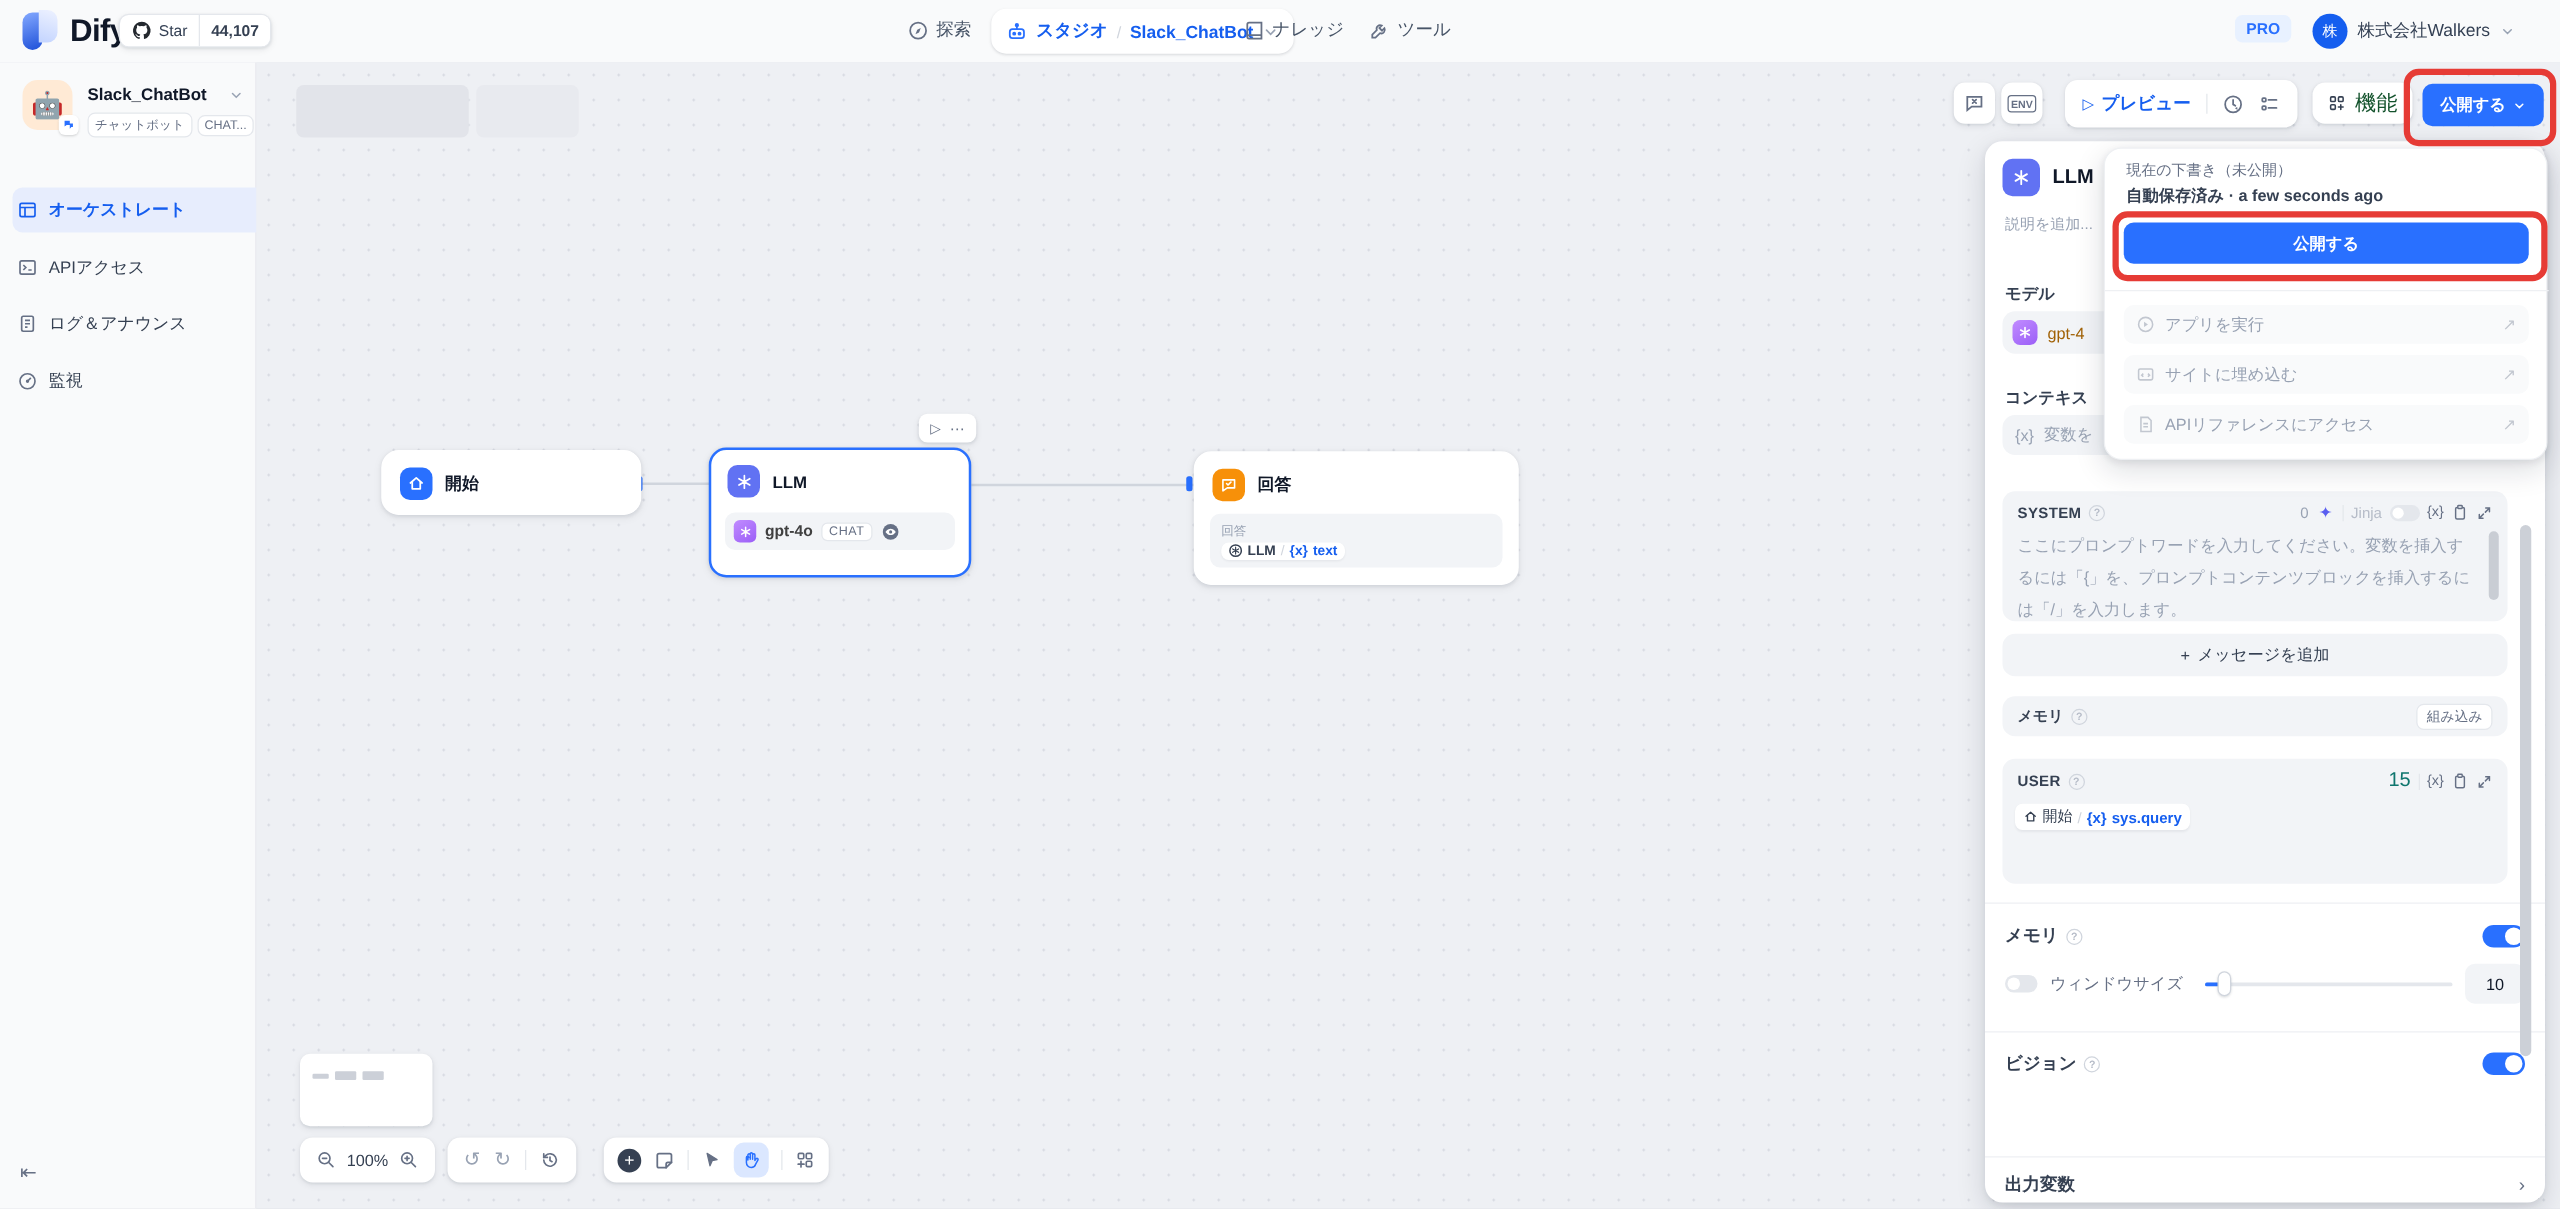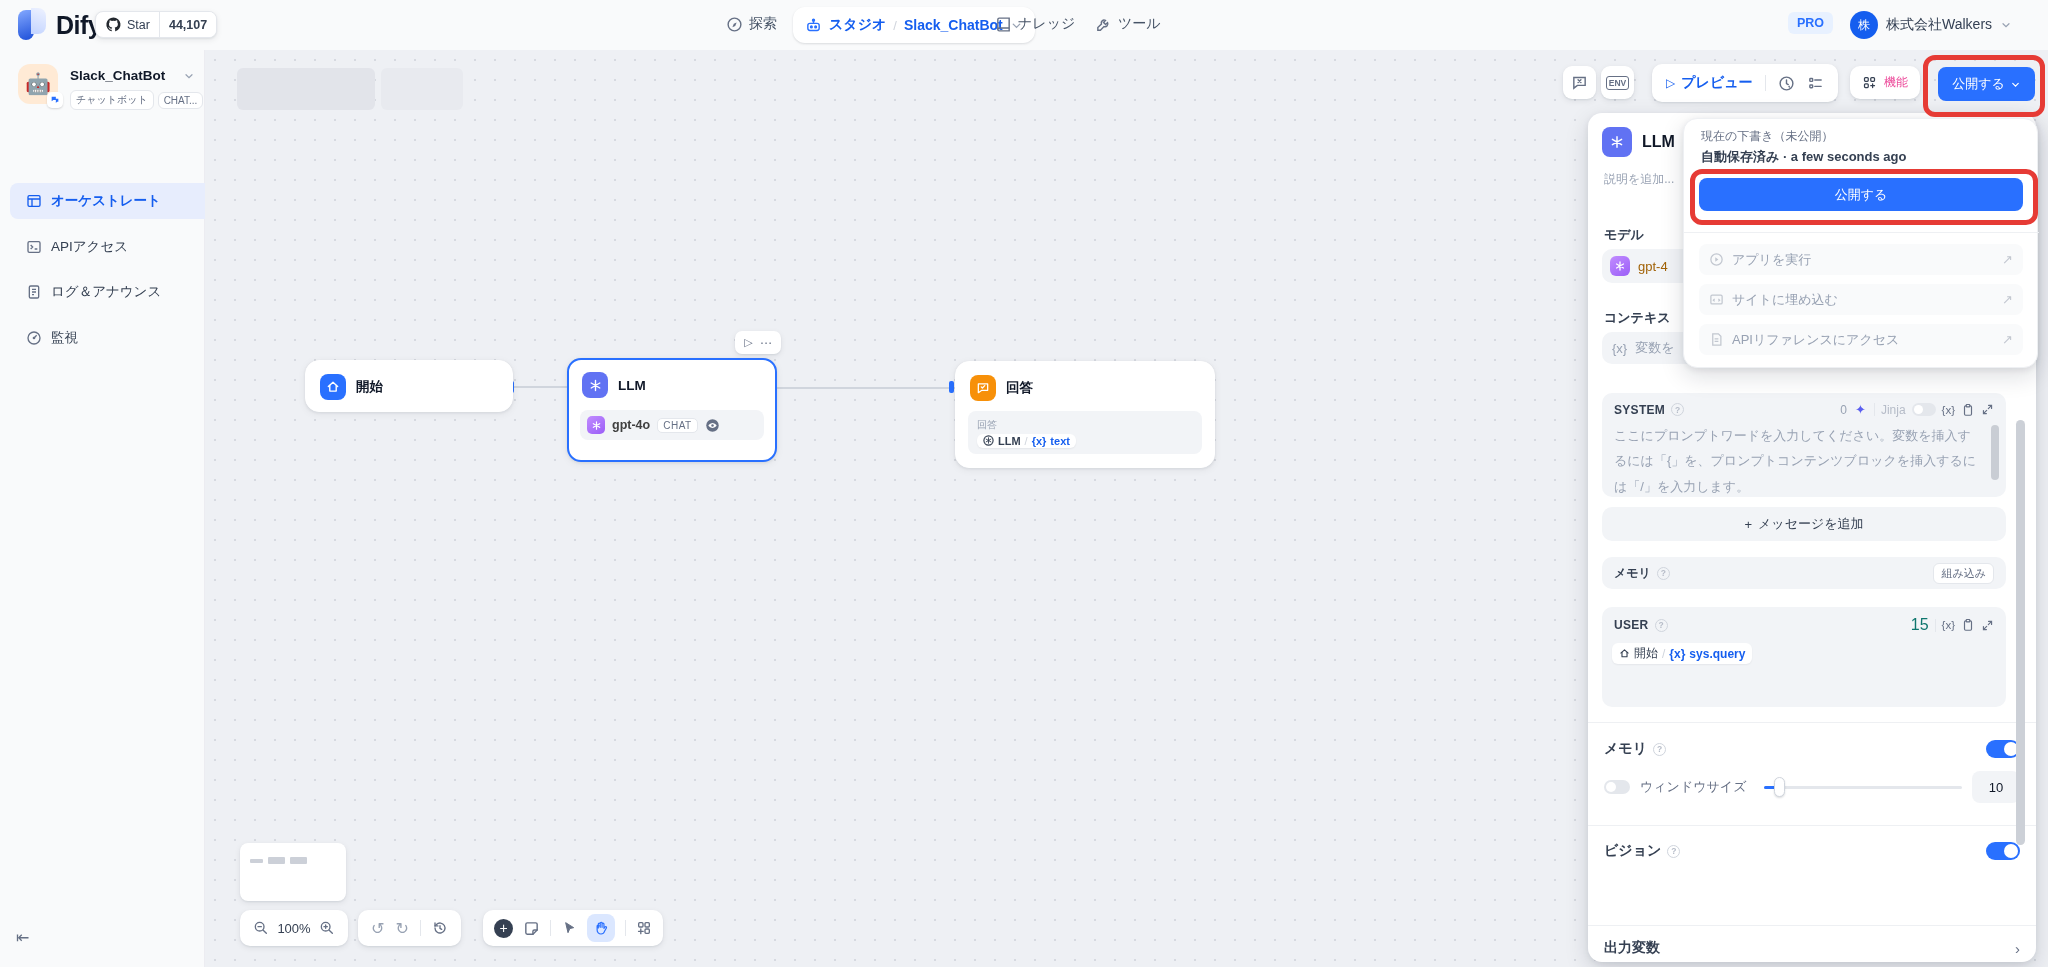--- a/index.html
+++ b/index.html
@@ -22,21 +22,21 @@
   .studio-pill{background:#fff;border-radius:12px;height:36px;padding:0 12px;gap:7px;box-shadow:0 1px 2px rgba(16,24,40,.06),0 1px 3px rgba(16,24,40,.08);}
   .blue-bold{color:#155eef;font-weight:bold;font-size:14px;}
   .pro{background:#e8f1ff;color:#2970ff;font-weight:bold;font-size:12.5px;border-radius:6px;padding:4px 9px;}
   .avatar{width:28px;height:28px;border-radius:50%;background:#155eef;color:#fff;font-size:12px;display:flex;align-items:center;justify-content:center;}
 
   
   .sidebar{left:0;top:50px;width:205px;height:917px;background:#f9fafb;border-right:1px solid #ececf1;}
   .app-avatar{width:40px;height:40px;border-radius:12px;background:#ffead5;font-size:21px;display:flex;align-items:center;justify-content:center;position:relative;}
   .app-badge{position:absolute;right:-5px;bottom:-4px;width:16px;height:16px;border-radius:5px;background:#fff;box-shadow:0 1px 2px rgba(0,0,0,.15);display:flex;align-items:center;justify-content:center;color:#2970ff;}
   .tag{border:1px solid #e4e7ec;background:#fff;border-radius:6px;font-size:10px;color:#667085;padding:2px 5px;}
-  .menu-item{left:10px;width:210px;height:36px;border-radius:8px;padding:0 16px;gap:9px;font-size:13.5px;color:#354052;cursor:pointer;margin-top:33px;}
+  .menu-item{left:10px;width:210px;height:36px;border-radius:8px;padding:0 4px;gap:9px;font-size:13.5px;color:#354052;cursor:pointer;}
   .menu-item.active{background:#e7edfd;color:#155eef;font-weight:bold;}
 
   
   .canvas{left:205px;top:50px;width:1843px;height:917px;background:#eef0f4;
     background-image:radial-gradient(#d6d9e0 1.1px,transparent 1.1px);background-size:20px 20px;}
   .node{position:absolute;background:#fff;border-radius:14px;border:1px solid #fff;box-shadow:0 1px 3px rgba(16,24,40,.08),0 2px 8px rgba(16,24,40,.06);}
   .node.selected{border:2px solid #2970ff;}
   .node-icon{width:26px;height:26px;border-radius:8px;display:flex;align-items:center;justify-content:center;color:#fff;}
   .node-title{font-size:13.5px;font-weight:bold;color:#101828;}
   .node-chip{background:#f2f4f7;border-radius:8px;display:flex;align-items:center;}
@@ -57,21 +57,21 @@
   .tg{position:relative;border-radius:10px;}
   .tg.on{background:#2970ff;}
   .tg.off{background:#e4e7ec;}
   .tg .knob{position:absolute;top:2px;border-radius:50%;background:#fff;}
   .chip-white{background:#fff;border-radius:6px;display:inline-flex;align-items:center;box-shadow:0 1px 2px rgba(16,24,40,.06);}
   .varblue{color:#155eef;font-weight:bold;}
 
   
   .dropdown{left:1683px;top:118px;width:355px;height:250px;background:#fff;border-radius:14px;border:1px solid #eef0f3;}
   .dd-item{position:absolute;left:15px;width:324px;height:31px;background:#f9fafb;border-radius:8px;display:flex;align-items:center;padding:0 10px;gap:8px;color:#98a2b3;font-size:13px;}
-  .primary-btn{background:#2970ff;color:#fff;border-radius:8px;display:flex;align-items:center;justify-content:center;font-size:13px;font-weight:normal;border:none;cursor:pointer;}
+  .primary-btn{background:#2970ff;color:#fff;border-radius:8px;display:flex;align-items:center;justify-content:center;font-size:13px;font-weight:bold;border:none;cursor:pointer;}
   .redbox{position:absolute;border:5px solid #e63b35;border-radius:12px;z-index:60;}
 </style>
 </head>
 <body>
 
 <div id="app">
 
   <div class="abs header flex">
     <div class="abs flex" style="left:18px;top:8px;gap:8px;">
       <div style="width:30px;height:34px;position:relative;">
@@ -333,21 +333,21 @@
     </div>
     <div class="ctl-pill" style="left:1645px;top:16px;height:33px;gap:7px;padding:0 12px;cursor:pointer;">
       <span class="ico">
         <svg width="15" height="15" viewBox="0 0 24 24" fill="none" stroke="#354052" stroke-width="2" stroke-linecap="round">
             <rect x="4" y="4" width="6" height="6" rx="1.5"></rect>
             <rect x="14" y="4" width="6" height="6" rx="1.5"></rect>
             <rect x="4" y="14" width="6" height="6" rx="1.5"></rect>
             <path d="M17 14v6M14 17h6"></path>
           </svg>
       </span>
-      <span style="font-size:12px;color:#ec4899;">機能</span>
+      <span style="font-size:17px;color:#14532d;">機能</span>
     </div>
     <button class="abs primary-btn" style="left:1733px;top:17px;width:97px;height:34px;gap:5px;">
       <span>公開する</span>
       <span>
         <svg width="11" height="11" viewBox="0 0 24 24" fill="none" stroke="#fff" stroke-width="2.6" stroke-linecap="round">
             <path d="M6 9.5l6 6 6-6"></path>
           </svg>
       </span>
     </button>
 

